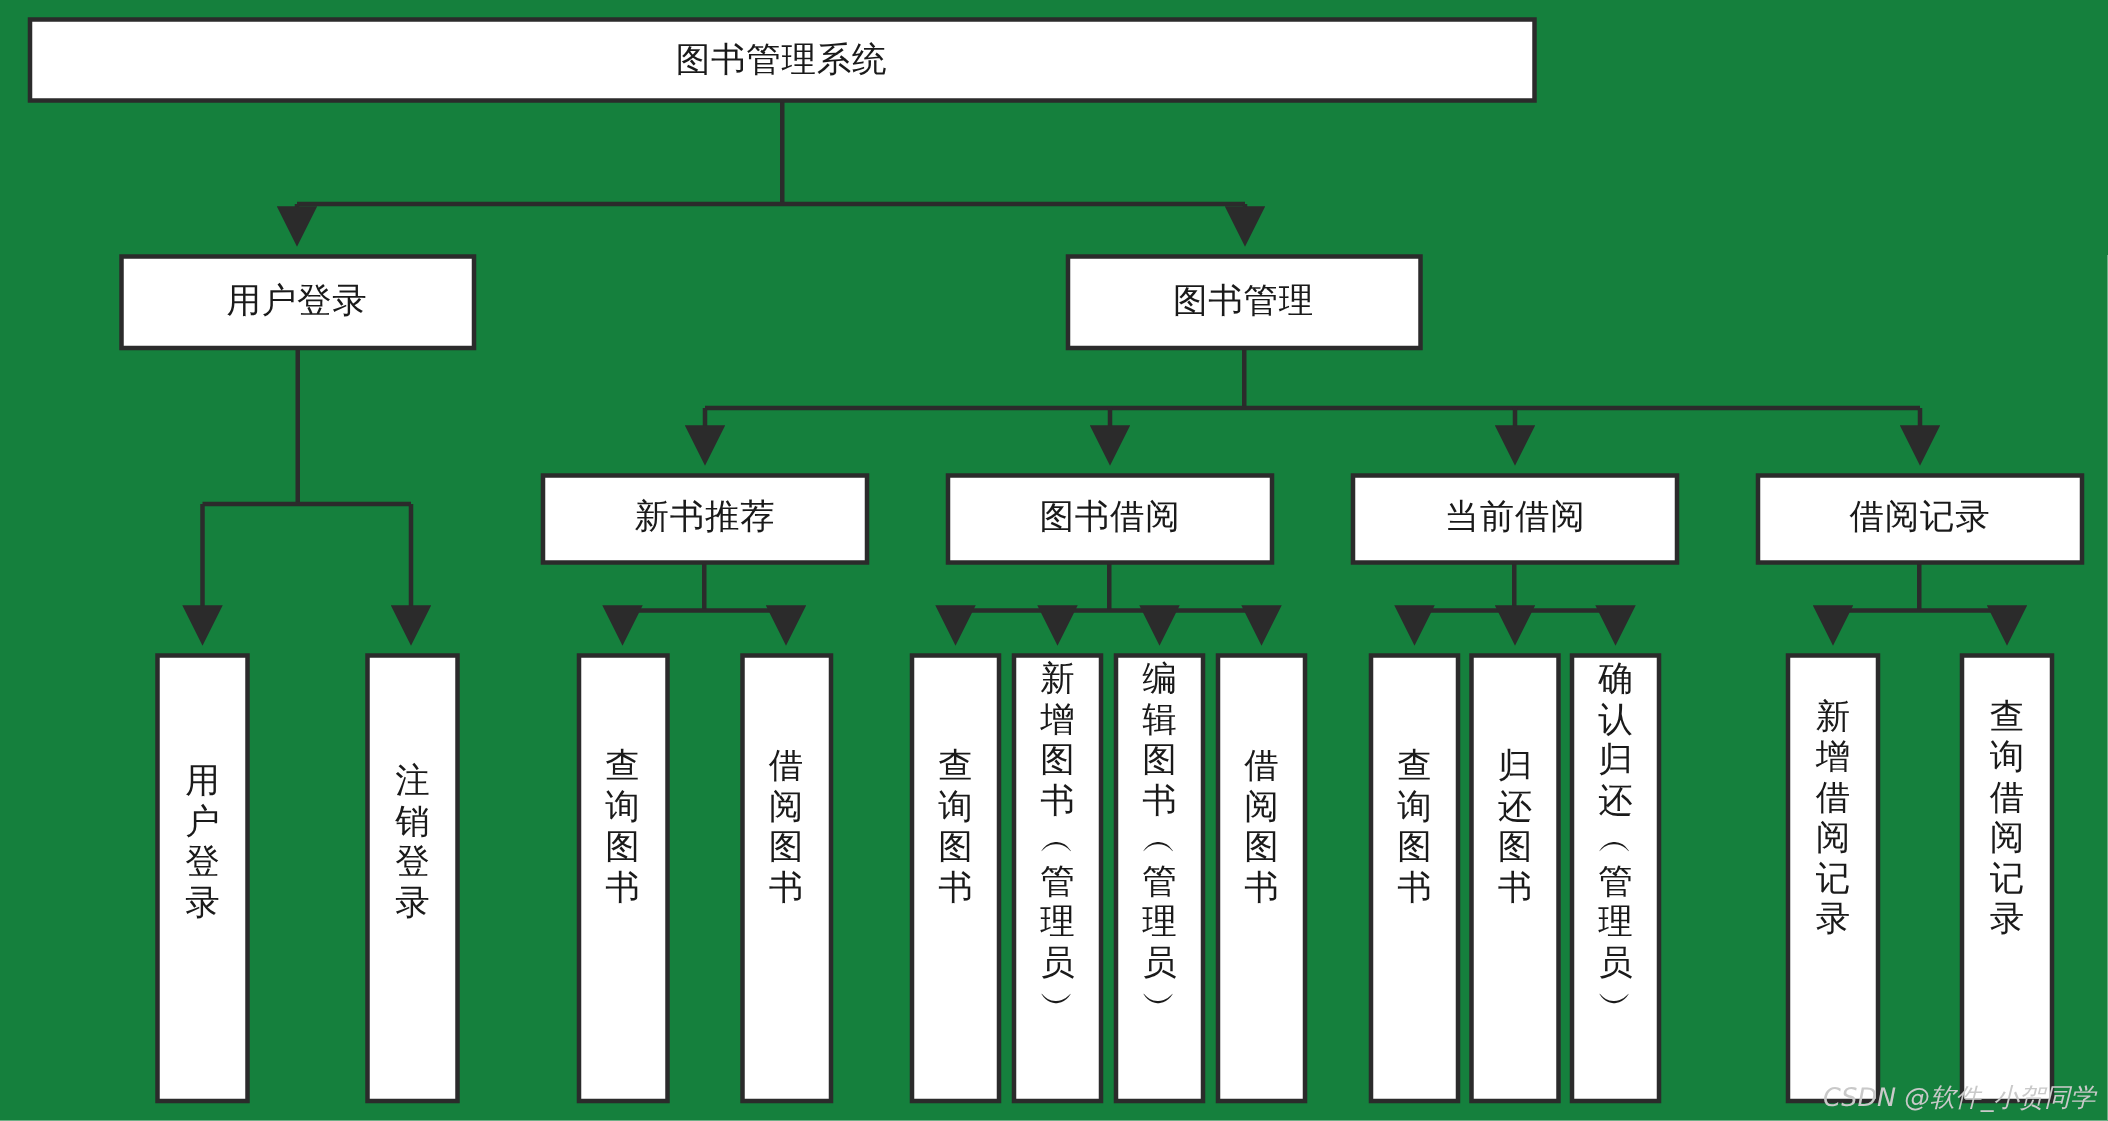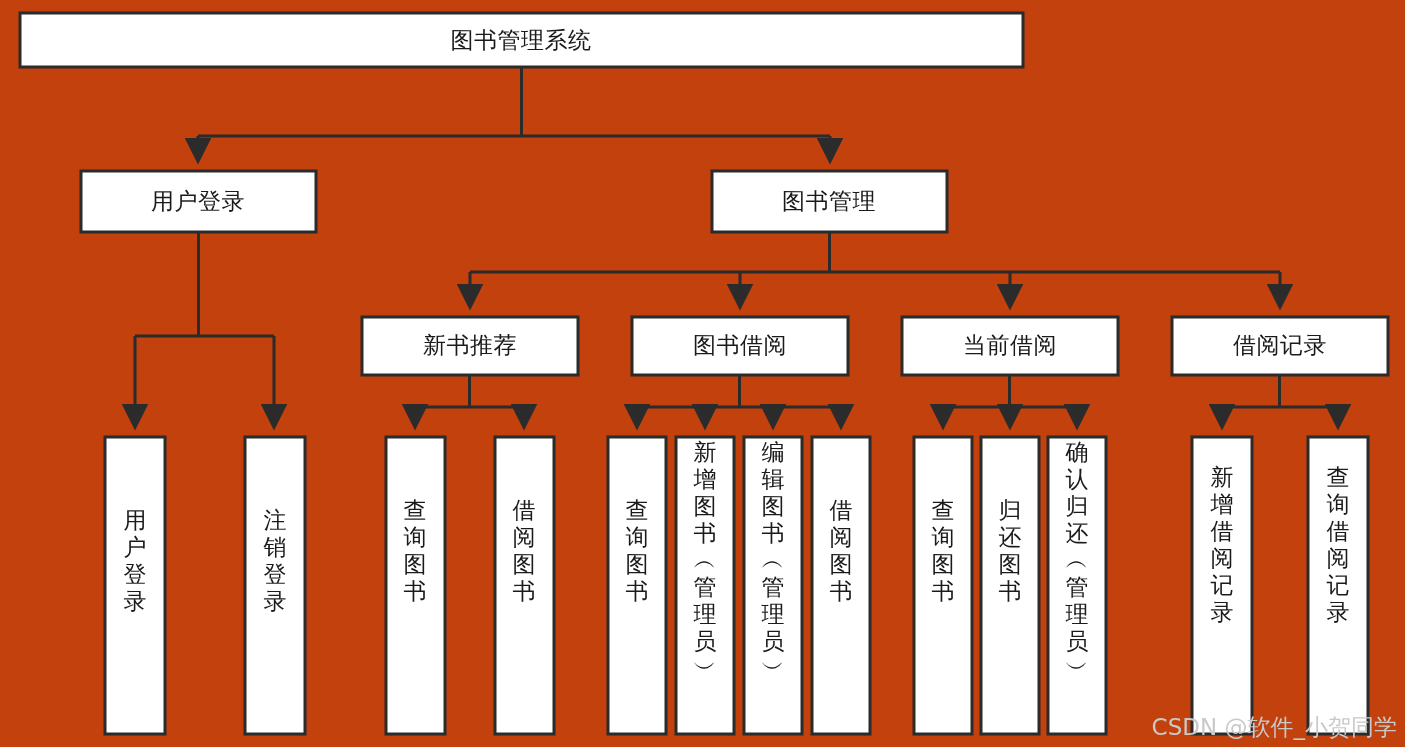--- a/index.html
+++ b/index.html
@@ -11,21 +11,21 @@
   body {
     width: 1405px;
     height: 747px;
     font-family: "DejaVu Sans", "Liberation Sans", sans-serif;
     overflow: hidden;
   }
   #diagram-root {
     position: relative;
     width: 1405px;
     height: 747px;
-    background: #c2410c;
+    background: #15803d;
   }
   svg#tree-svg {
     position: absolute;
     left: 0;
     top: 0;
     width: 1405px;
     height: 747px;
     display: block;
   }
   .node-rect {
@@ -56,25 +56,26 @@
   }
   .arrow-head {
     fill: #2b2b2b;
     stroke: none;
   }
   .watermark-text {
     position: absolute;
     right: 8px;
     bottom: 4px;
     color: #c9c9c9;
-    font-size: 23px;
+    font-size: 17px;
     font-family: "DejaVu Sans", "Liberation Sans", sans-serif;
     white-space: nowrap;
     user-select: none;
     pointer-events: none;
+    font-style: italic;
   }
 </style>
 </head>
 <body>
 
 <div id="diagram-root">
 
   <svg id="tree-svg" viewBox="0 0 1405 747" xmlns="http://www.w3.org/2000/svg">
 
     <defs>

